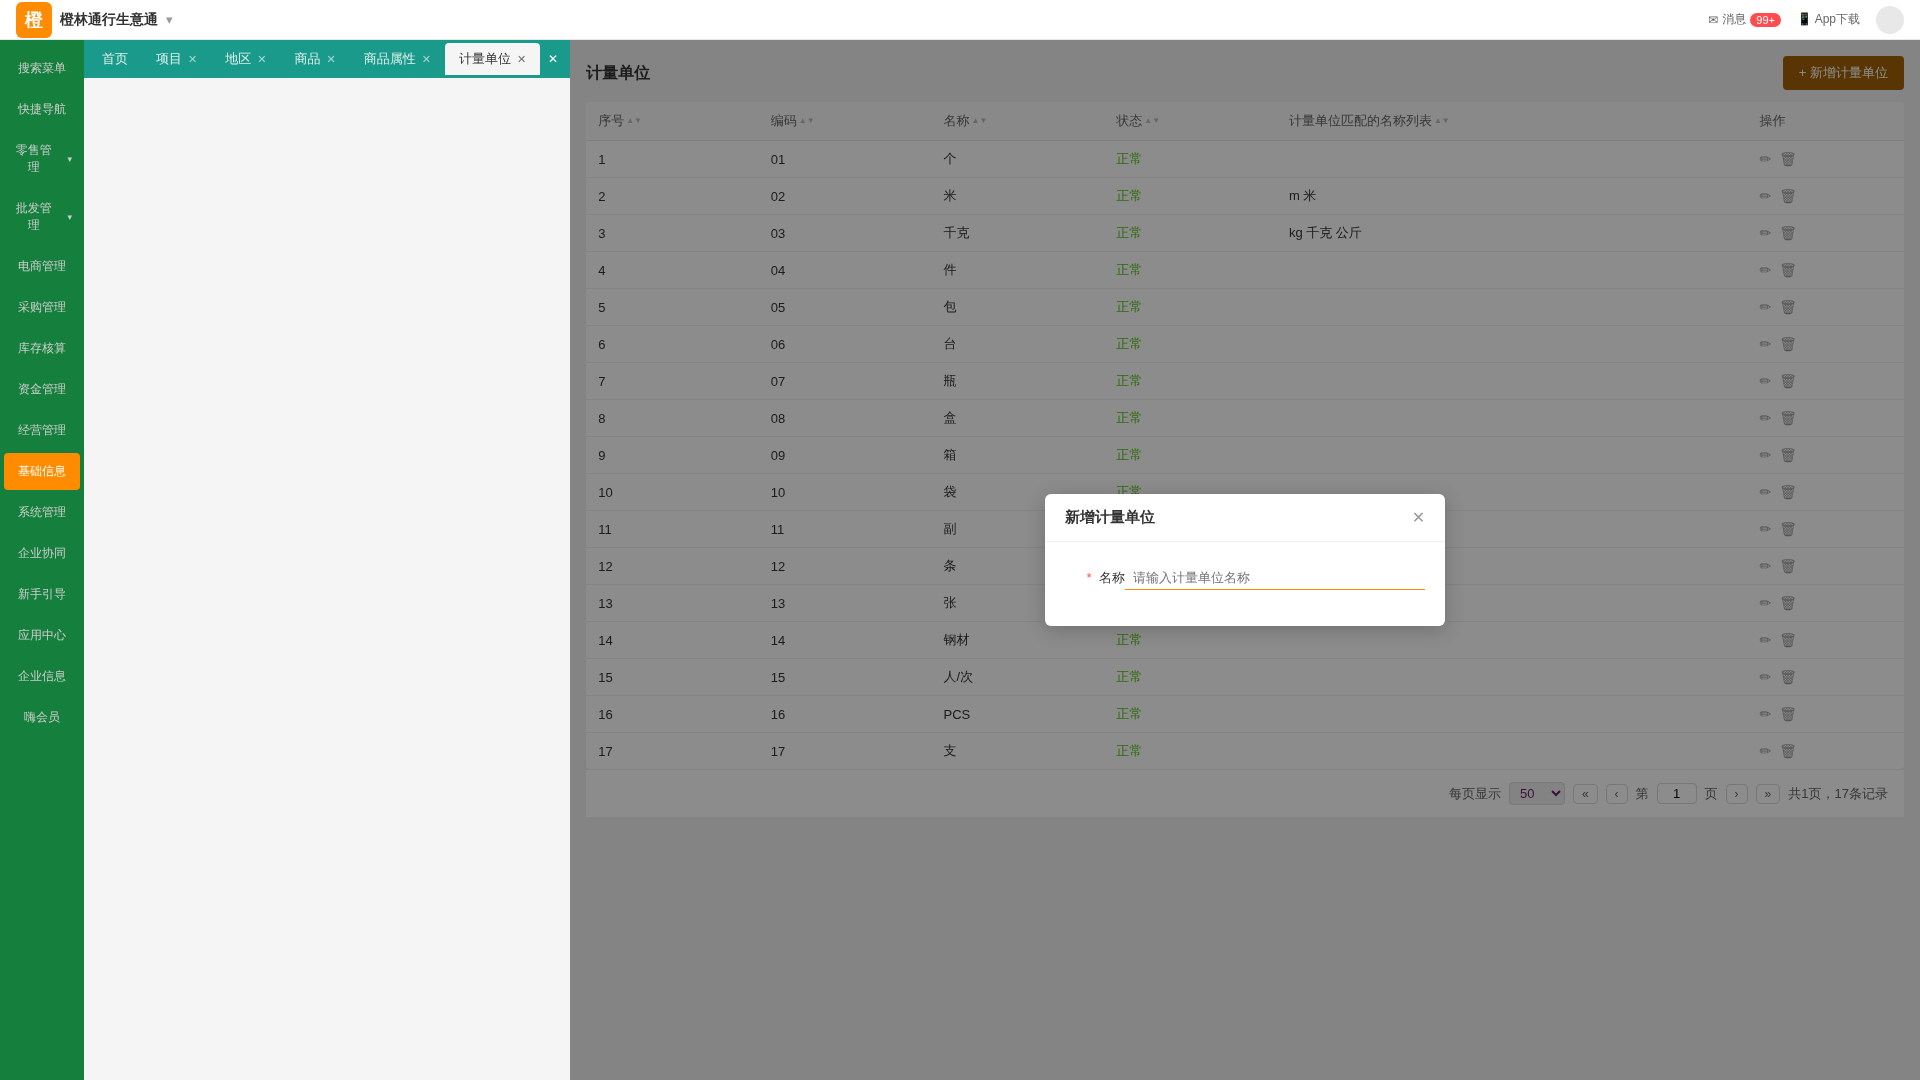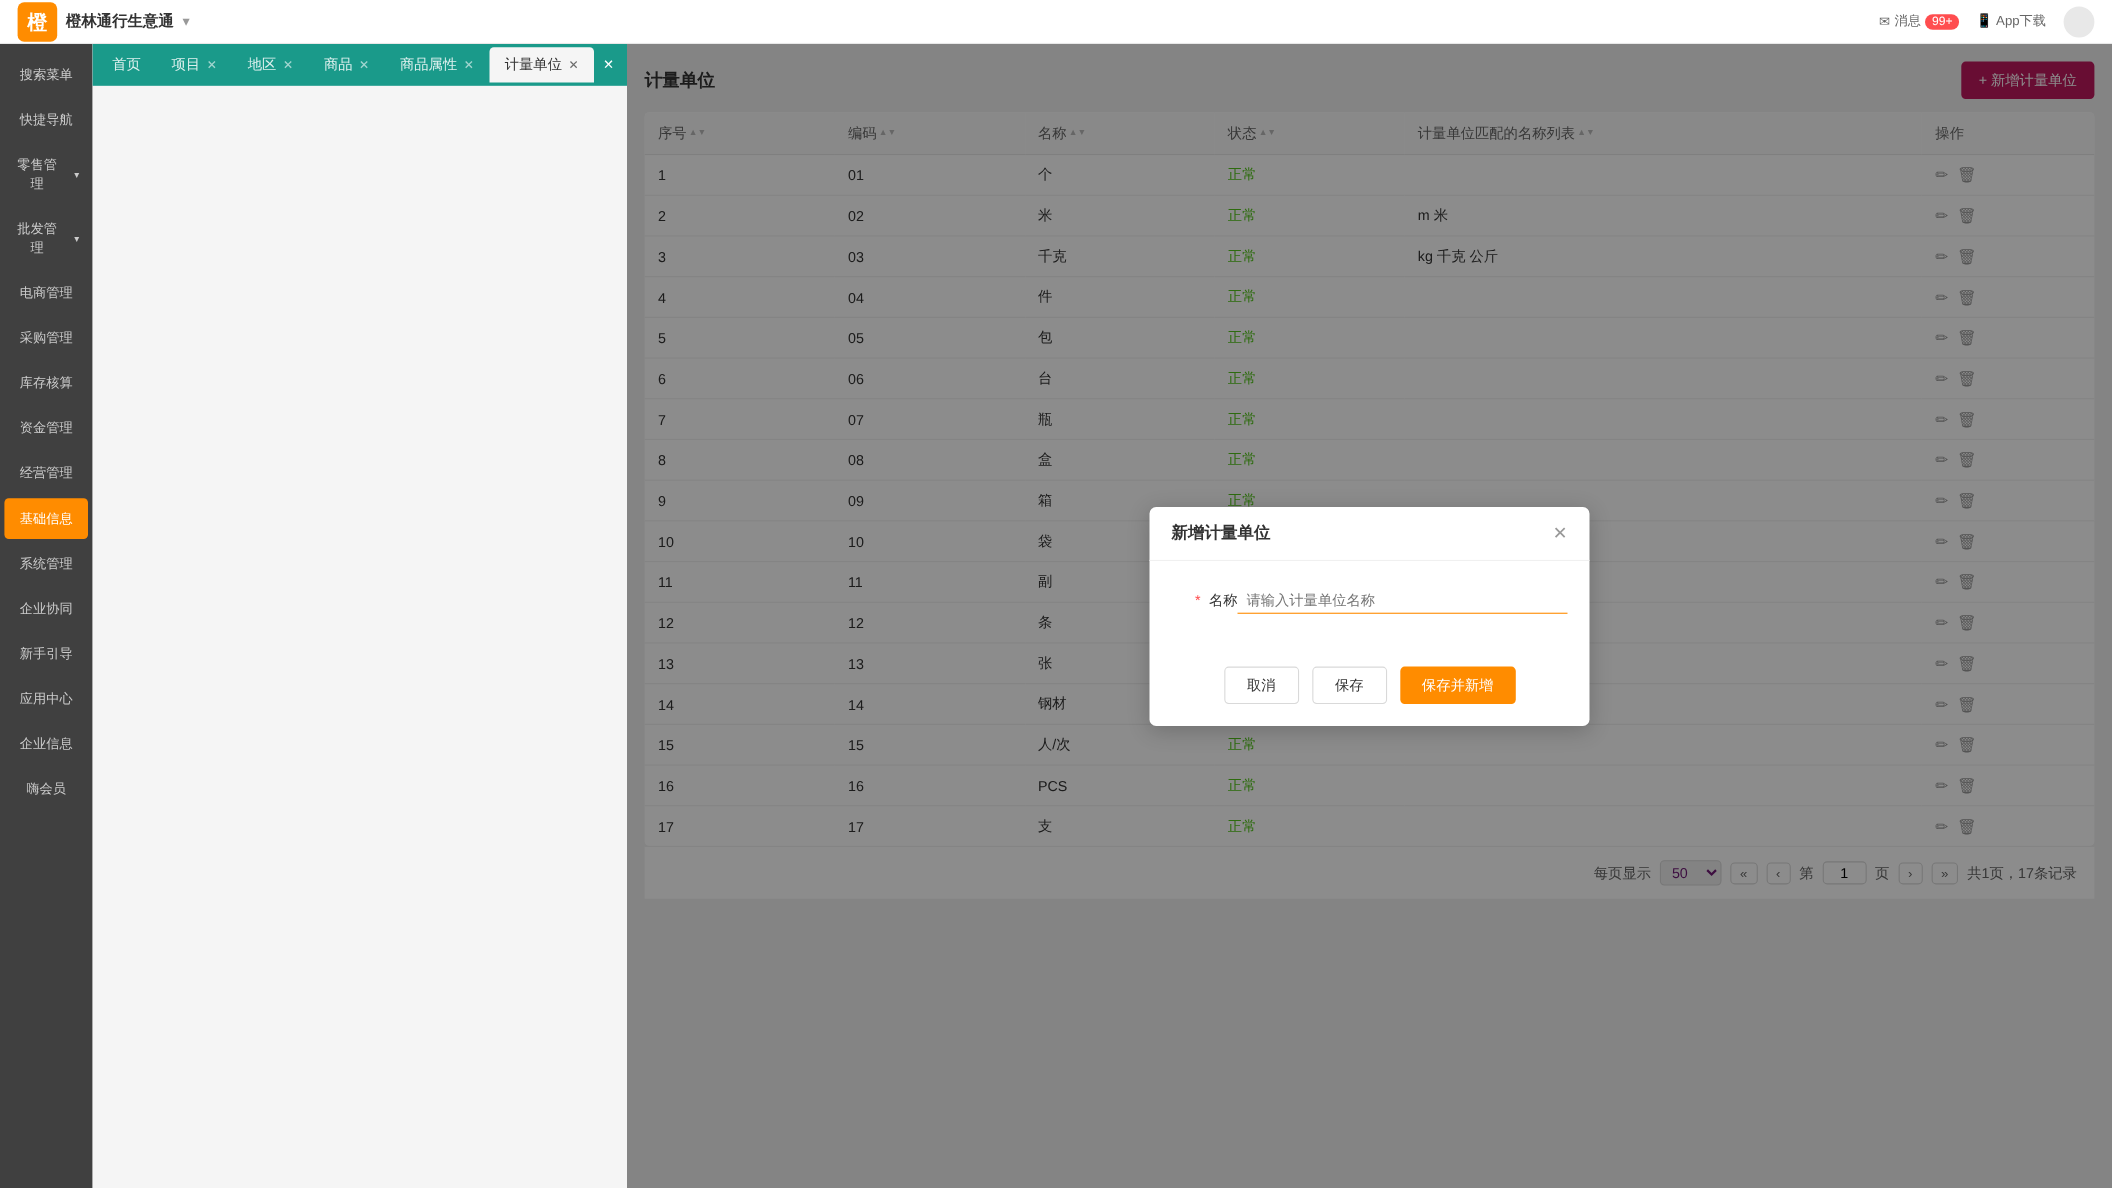--- a/index.html
+++ b/index.html
@@ -22,21 +22,21 @@
     .header-right { display: flex; align-items: center; gap: 16px; font-size: 12px; color: #666; }
     .badge { background: #ff4d4f; color: white; border-radius: 10px; padding: 1px 6px; font-size: 11px; }
     .avatar { width: 28px; height: 28px; background: #e8e8e8; border-radius: 50%; }
 
     
     .main-layout { display: flex; flex: 1; overflow: hidden; }
 
     
     .sidebar {
       width: 84px;
-      background: #404040;
+      background: #15803d;
       display: flex;
       flex-direction: column;
       flex-shrink: 0;
       padding-top: 8px;
     }
     .sidebar-item {
       padding: 10px 8px;
       color: #ccc;
       font-size: 12px;
       text-align: center;
@@ -73,21 +73,21 @@
     .tab.active { background: #f5f5f5; color: #333; }
     .tab-close { font-size: 11px; color: inherit; opacity: 0.7; }
     .tabs-close-all { margin-left: auto; color: white; padding: 4px 8px; cursor: pointer; font-size: 12px; }
 
     
     .page-content { flex: 1; background: #f0f0f0; padding: 16px; overflow: auto; position: relative; }
 
     
     .page-header { display: flex; justify-content: space-between; align-items: center; margin-bottom: 12px; }
     .page-title { font-size: 16px; font-weight: bold; color: #333; }
-    .btn-add { background: #be185d; color: white; border: none; padding: 8px 16px; border-radius: 4px; cursor: pointer; font-size: 13px; }
+    .btn-add { background: #a16207; color: white; border: none; padding: 8px 16px; border-radius: 4px; cursor: pointer; font-size: 13px; }
 
     
     .table-container { background: white; border-radius: 4px; overflow: hidden; }
     table { width: 100%; border-collapse: collapse; font-size: 13px; }
     thead { background: #fafafa; }
     th { padding: 10px 12px; text-align: left; color: #666; font-weight: normal; border-bottom: 1px solid #e8e8e8; white-space: nowrap; }
     td { padding: 9px 12px; border-bottom: 1px solid #f0f0f0; color: #333; }
     tr:last-child td { border-bottom: none; }
     .status-normal { color: #52c41a; }
     .action-icons { display: flex; gap: 8px; align-items: center; }
@@ -517,23 +517,18 @@
           </div>
           <div class="modal-body">
             <div class="form-row">
               <div class="form-label">
                 <span class="required-star">*</span>
                 <span>名称</span>
               </div>
               <input class="form-input active-input" type="text" placeholder="请输入计量单位名称" style="">
             </div>
           </div>
-          <div class="modal-footer">
-            <button class="btn-cancel">取消</button>
-            <button class="btn-save">保存</button>
-            <button class="btn-save-new">保存并新增</button>
-          </div>
         </div>
       </div>
 
     </div>
   </div>
 </div>
 
 </body></html>

